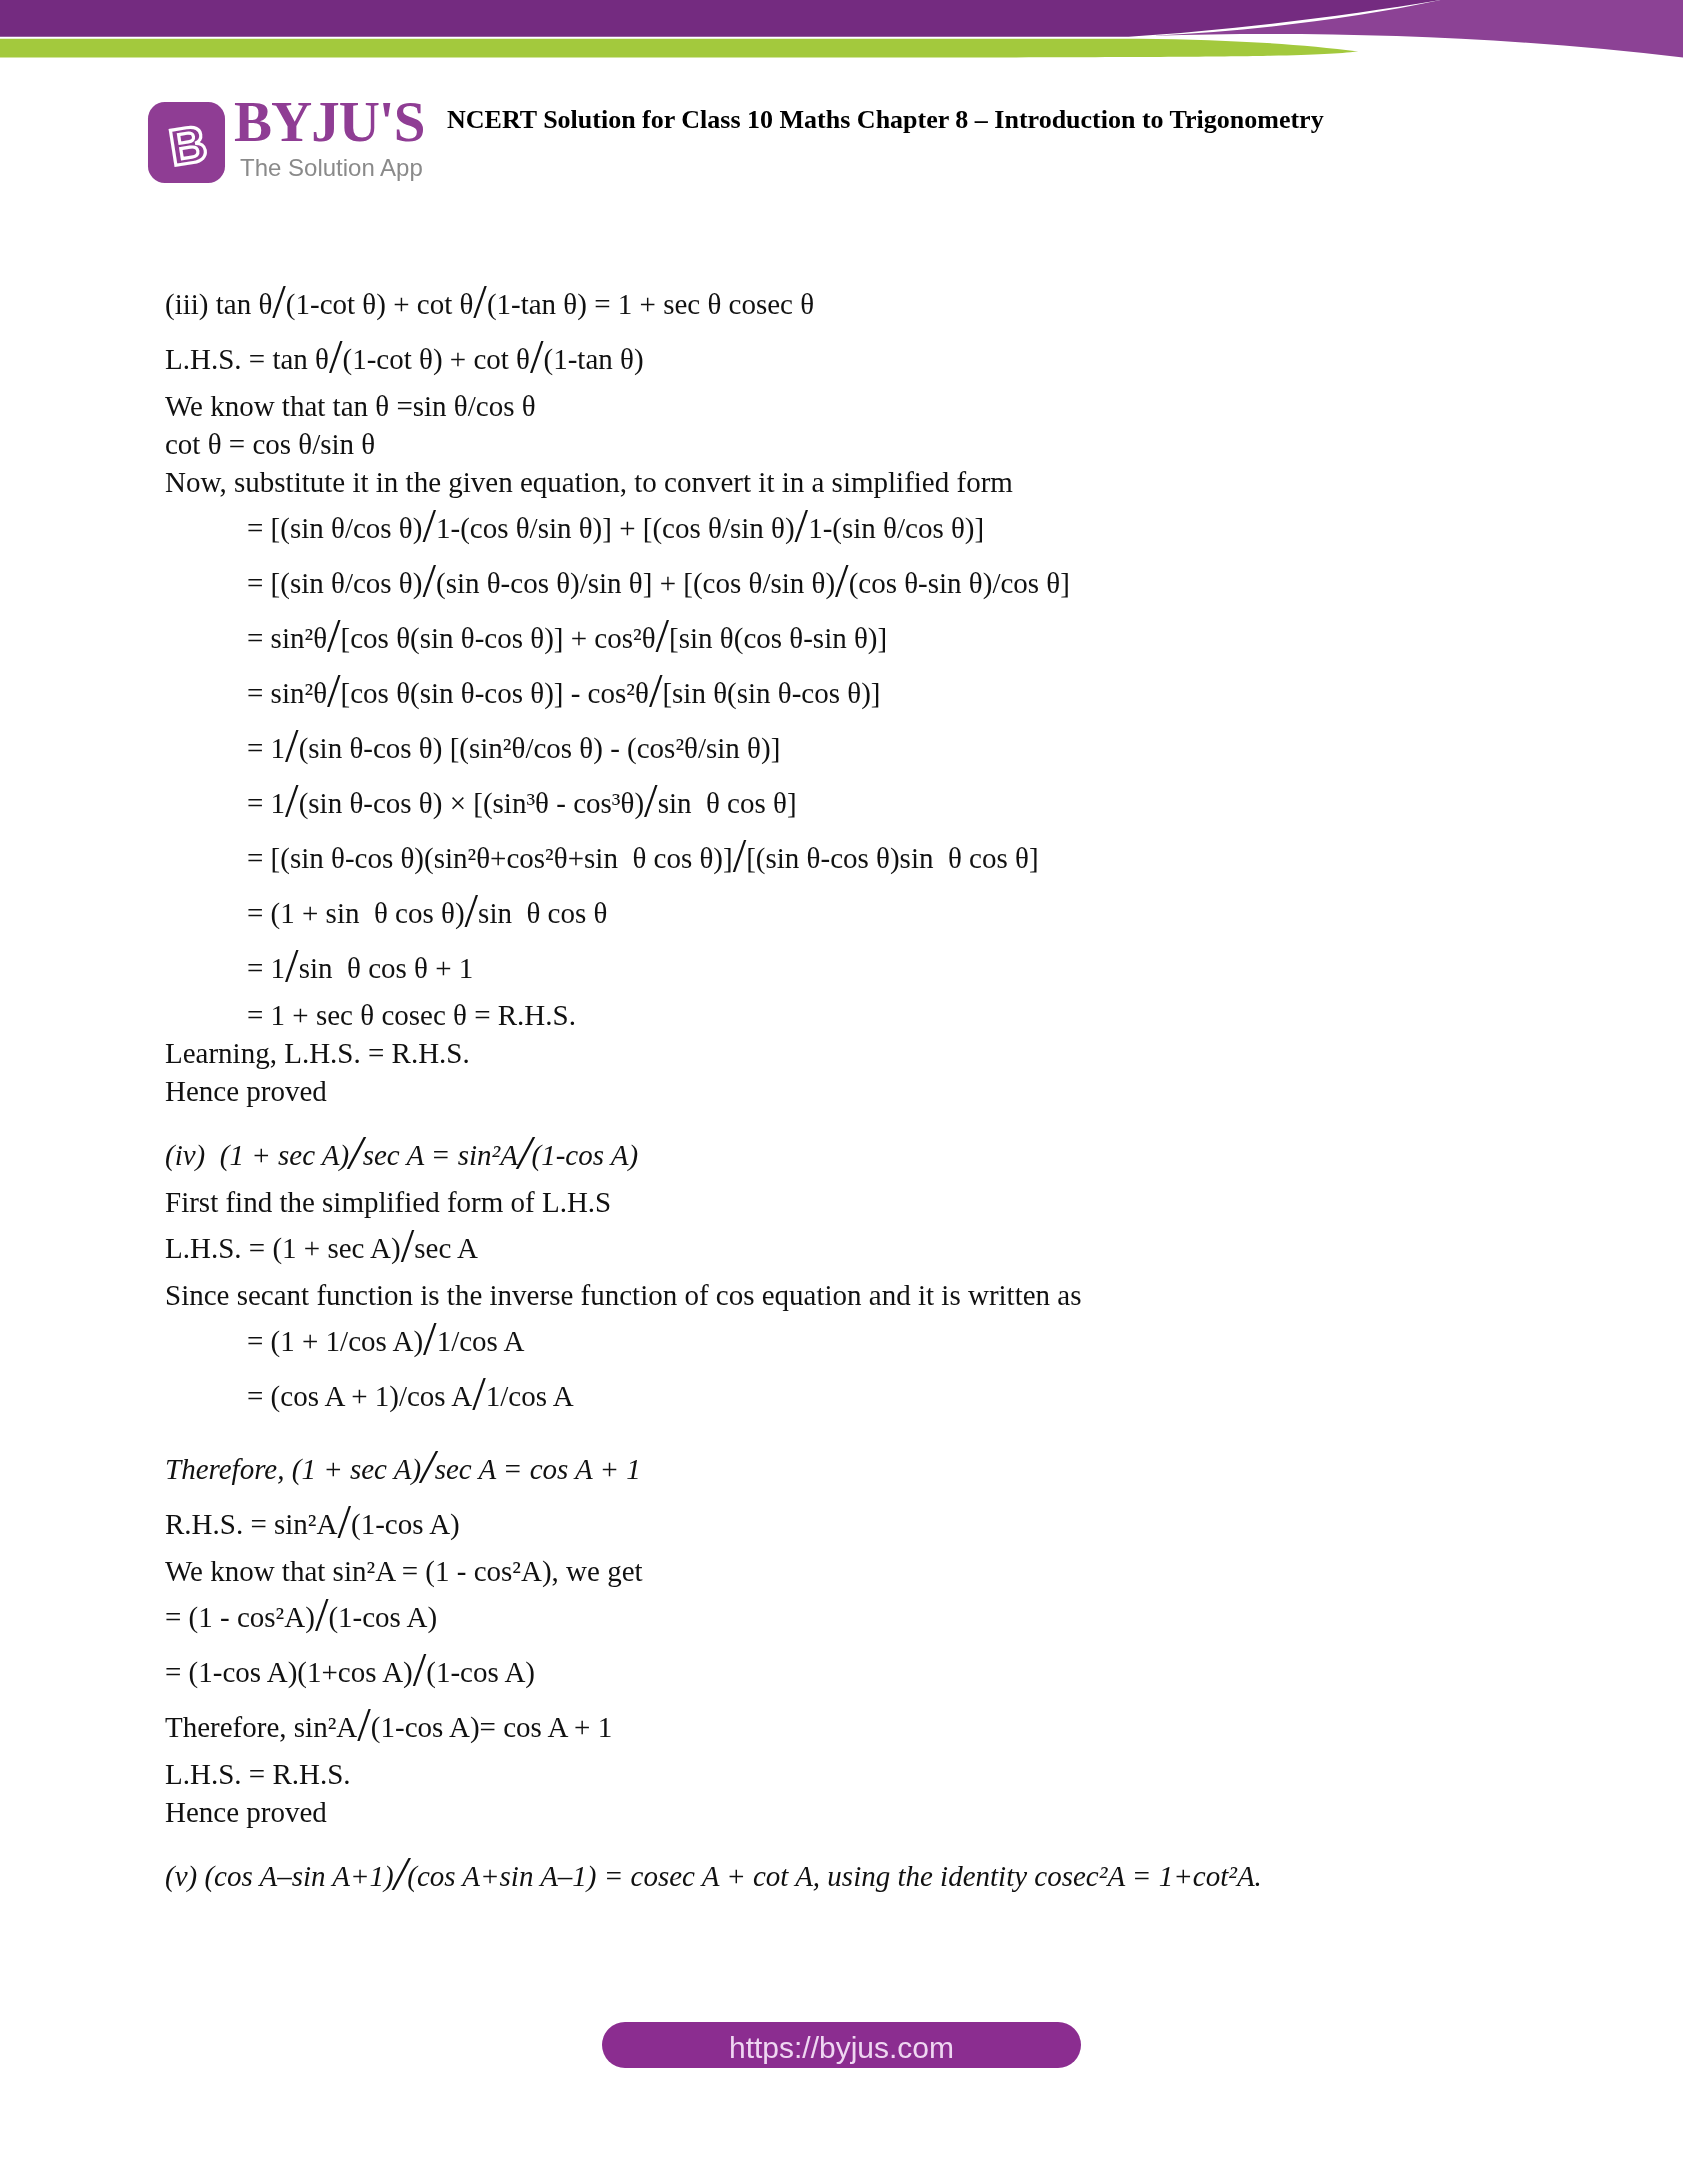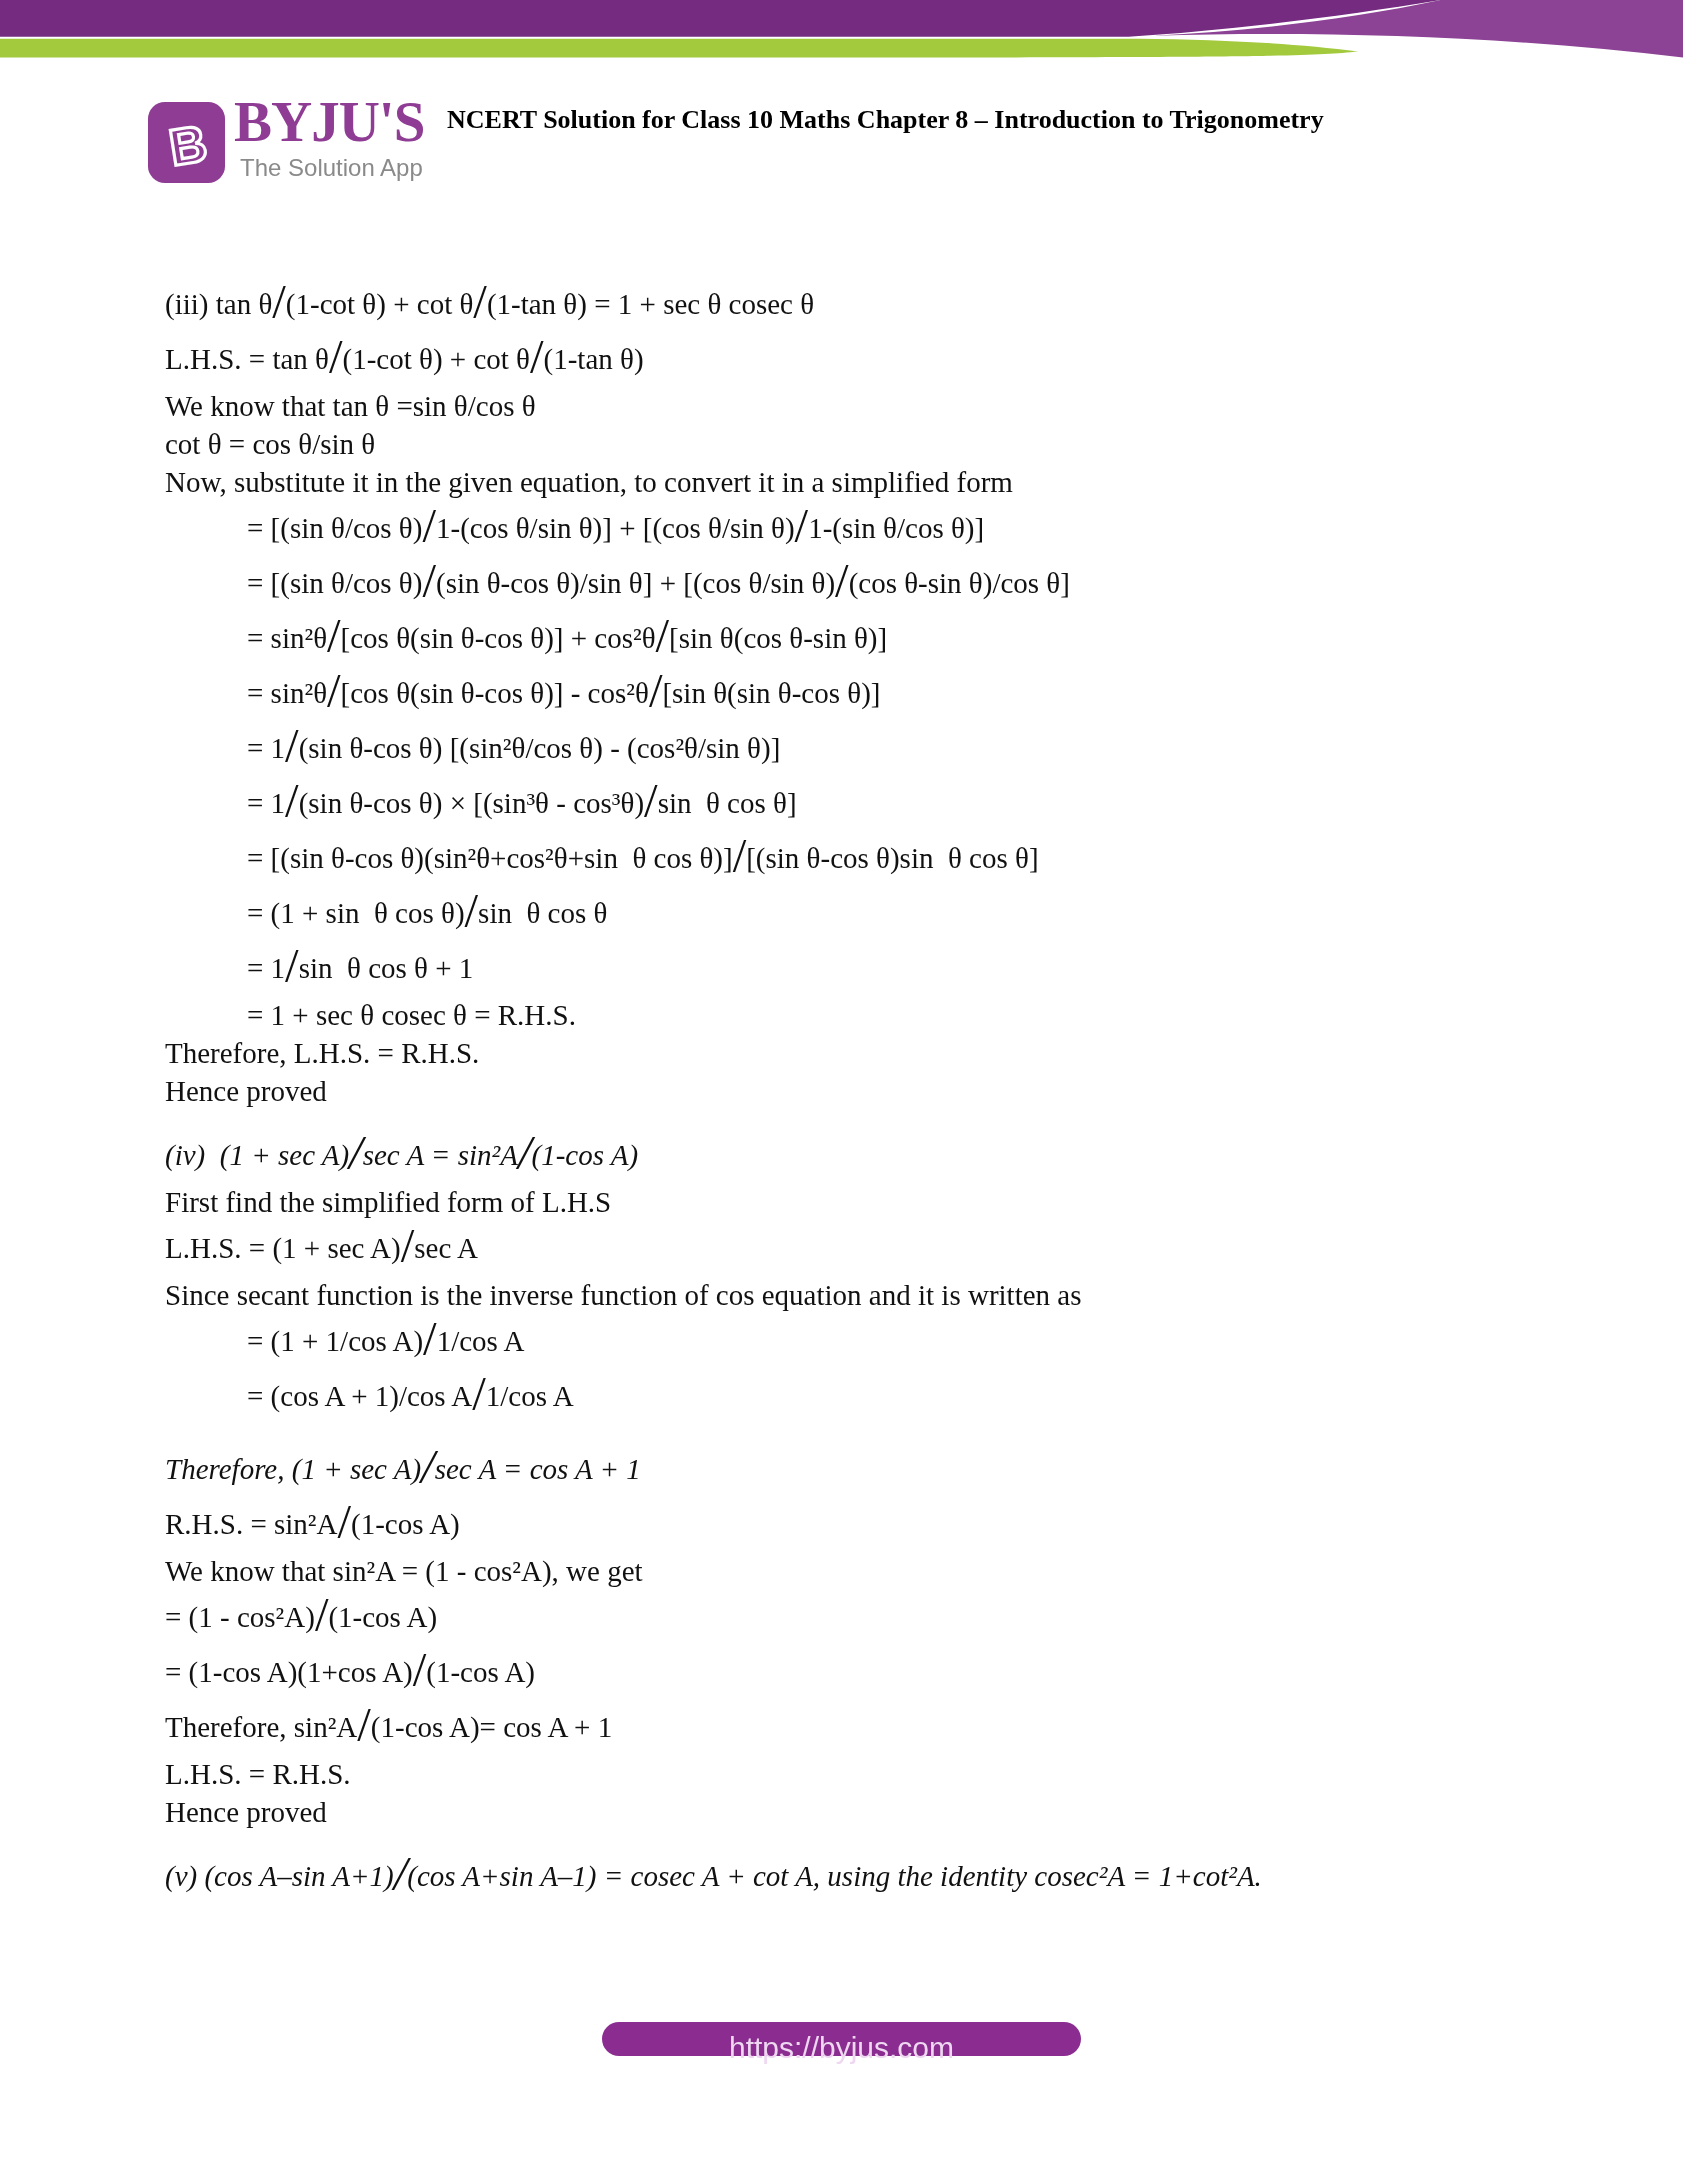--- a/index.html
+++ b/index.html
@@ -67,21 +67,21 @@
     position: relative;
     top: 4px;
     font-weight: 400;
   }
 
   
   .footer { position: absolute; left: 0; top: 2022px; width: 1683px; text-align: center; }
   .footer-pill {
     display: inline-block;
     width: 479px;
-    height: 34px;
+    height: 46px;
     line-height: 51px;
     border-radius: 26px;
     background: #8b2d90;
     color: #efd7f2;
     font-family: "Liberation Sans", sans-serif;
     font-size: 30px;
     text-decoration: none;
   }
 </style>
 </head>
@@ -116,21 +116,21 @@
         <div class="line ind1 tall">= [(sin θ/cos θ)<span class="bs">/</span>1-(cos θ/sin θ)] + [(cos θ/sin θ)<span class="bs">/</span>1-(sin θ/cos θ)]</div>
         <div class="line ind1 tall">= [(sin θ/cos θ)<span class="bs">/</span>(sin θ-cos θ)/sin θ] + [(cos θ/sin θ)<span class="bs">/</span>(cos θ-sin θ)/cos θ]</div>
         <div class="line ind1 tall">= sin²θ<span class="bs">/</span>[cos θ(sin θ-cos θ)] + cos²θ<span class="bs">/</span>[sin θ(cos θ-sin θ)]</div>
         <div class="line ind1 tall">= sin²θ<span class="bs">/</span>[cos θ(sin θ-cos θ)] - cos²θ<span class="bs">/</span>[sin θ(sin θ-cos θ)]</div>
         <div class="line ind1 tall">= 1<span class="bs">/</span>(sin θ-cos θ) [(sin²θ/cos θ) - (cos²θ/sin θ)]</div>
         <div class="line ind1 tall">= 1<span class="bs">/</span>(sin θ-cos θ) × [(sin³θ - cos³θ)<span class="bs">/</span>sin  θ cos θ]</div>
         <div class="line ind1 tall">= [(sin θ-cos θ)(sin²θ+cos²θ+sin  θ cos θ)]<span class="bs">/</span>[(sin θ-cos θ)sin  θ cos θ]</div>
         <div class="line ind1 tall">= (1 + sin  θ cos θ)<span class="bs">/</span>sin  θ cos θ</div>
         <div class="line ind1 tall">= 1<span class="bs">/</span>sin  θ cos θ + 1</div>
         <div class="line ind1">= 1 + sec θ cosec θ = R.H.S.</div>
-        <div class="line ind0">Therefore, L.H.S. = R.H.S.</div>
+        <div class="line ind0">Learning, L.H.S. = R.H.S.</div>
         <div class="line ind0">Hence proved</div>
         <div class="line ind0 tall gap">(iv)  (1 + sec A)<span class="bs">/</span>sec A = sin²A<span class="bs">/</span>(1-cos A)</div>
         <div class="line ind0">First find the simplified form of L.H.S</div>
         <div class="line ind0 tall">L.H.S. = (1 + sec A)<span class="bs">/</span>sec A</div>
         <div class="line ind0">Since secant function is the inverse function of cos equation and it is written as</div>
         <div class="line ind1 tall">= (1 + 1/cos A)<span class="bs">/</span>1/cos A</div>
         <div class="line ind1 tall">= (cos A + 1)/cos A<span class="bs">/</span>1/cos A</div>
         <div class="line ind0 tall gap">Therefore, (1 + sec A)<span class="bs">/</span>sec A = cos A + 1</div>
         <div class="line ind0 tall">R.H.S. = sin²A<span class="bs">/</span>(1-cos A)</div>
         <div class="line ind0">We know that sin²A = (1 - cos²A), we get</div>

